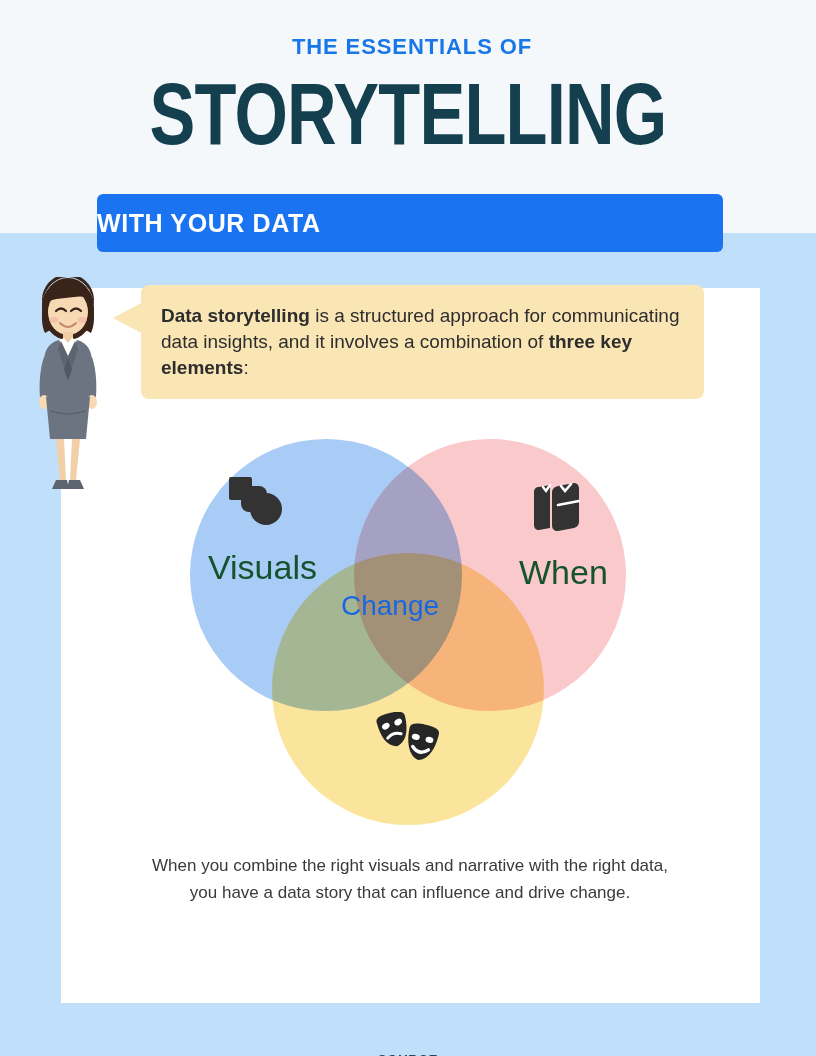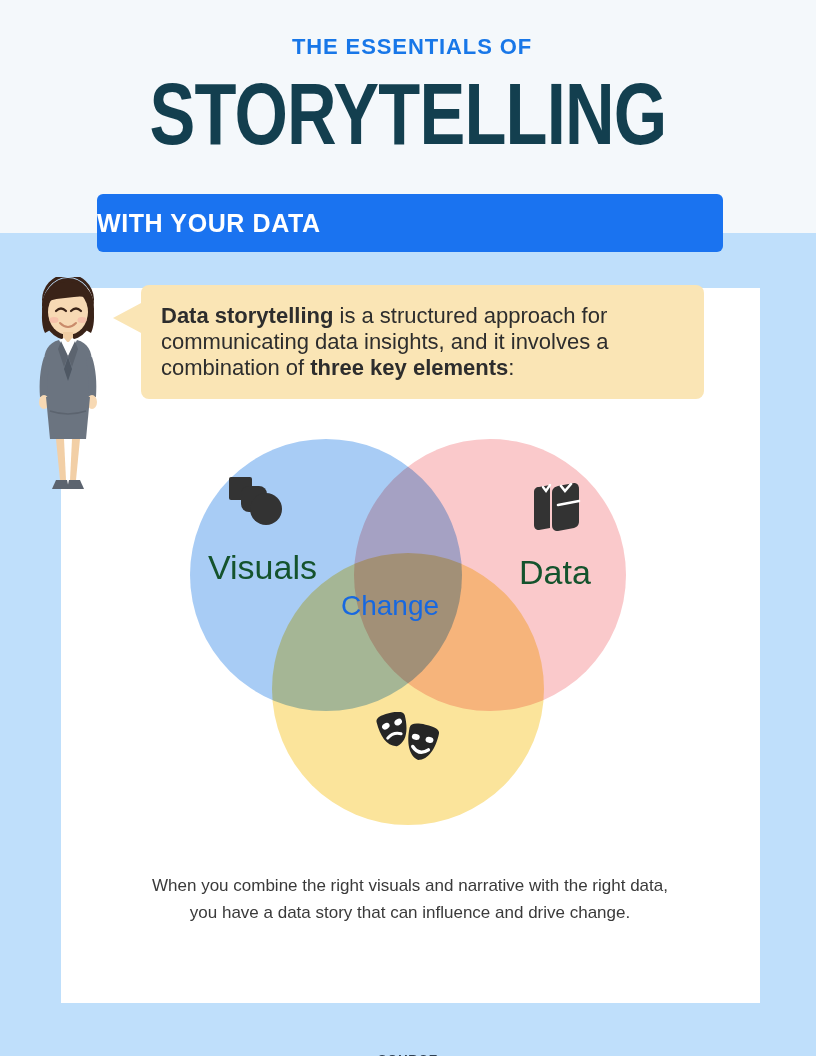--- a/index.html
+++ b/index.html
@@ -97,21 +97,21 @@
   .callout {
     position: absolute;
     left: 141px; top: 285px;
     width: 563px;
     padding: 18px 22px 18px 20px;
     background: #fae5b5;
     border-radius: 8px;
     box-sizing: border-box;
   }
   .callout-text {
-    font-size: 22px;
+    font-size: 19px;
     line-height: 26px;
     color: #2d2d2d;
   }
   .callout-text b { font-weight: bold; }
   .callout-tail {
     position: absolute;
     left: 113px; top: 302px;
     width: 0; height: 0;
     border-top: 16px solid transparent;
     border-bottom: 16px solid transparent;
@@ -164,21 +164,21 @@
   .venn-icon {
     position: absolute;
   }
   .icon-shapes { left: 42px; top: 40px; }
   .icon-books  { left: 344px; top: 48px; }
   .icon-masks  { left: 190px; top: 277px; }
 
   
   .caption {
     position: absolute;
-    left: 96px; top: 872px;
+    left: 96px; top: 852px;
     width: 628px;
     text-align: center;
     font-size: 17px;
     line-height: 27px;
     color: #3a3a3a;
   }
 
   
   .footer {
     position: absolute;
@@ -262,21 +262,21 @@
   <div class="callout">
     <div class="callout-text"><b>Data storytelling</b><span> is a structured approach for communicating data insights, and it involves a combination of </span><b>three key elements</b><span>:</span></div>
   </div>
 
   <div class="venn">
     <div class="venn-circle circle-visuals"></div>
     <div class="venn-circle circle-data"></div>
     <div class="venn-circle circle-narrative"></div>
 
     <div class="venn-label label-visuals">Visuals</div>
-    <div class="venn-label label-data">Data</div>
+    <div class="venn-label label-data">When</div>
     <div class="label-change">Change</div>
 
     <div class="venn-icon icon-shapes">
       <svg width="58" height="52" viewBox="0 0 58 52" xmlns="http://www.w3.org/2000/svg">
         <rect x="1" y="2" width="23" height="23" rx="2" fill="#333333"></rect>
         <rect x="13" y="11" width="26" height="26" rx="8" fill="#333333"></rect>
         <circle cx="38" cy="34" r="16" fill="#333333"></circle>
       </svg>
     </div>
 

